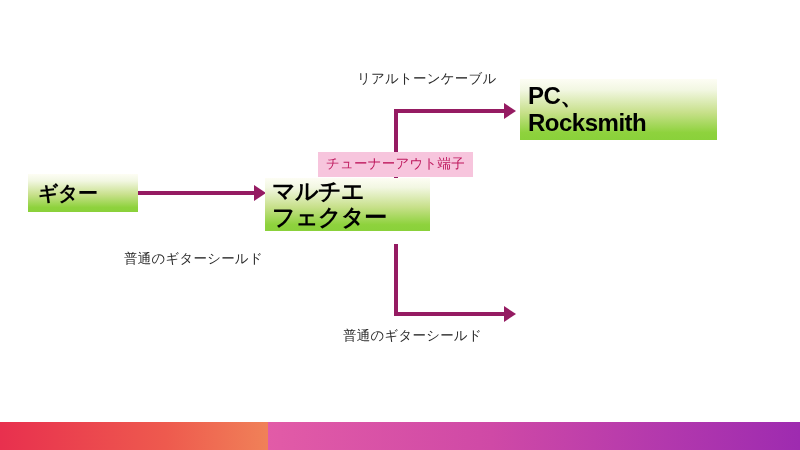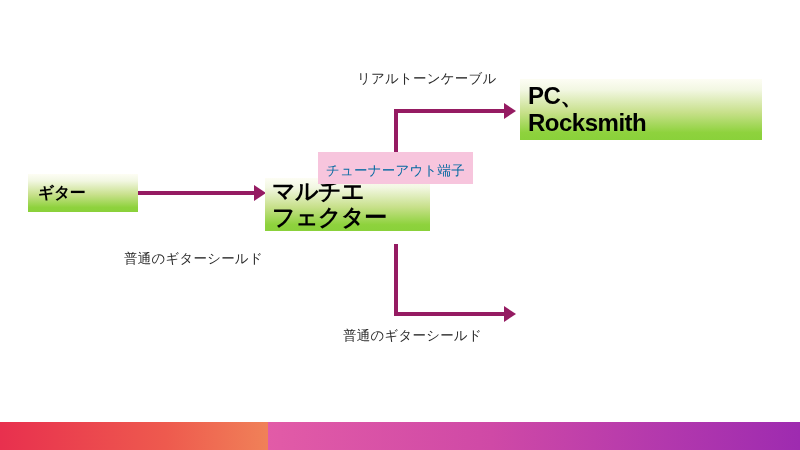--- a/index.html
+++ b/index.html
@@ -31,35 +31,35 @@
   .node-text {
     display: block;
     white-space: pre-line;
   }
 
   #node-guitar {
     left: 28px;
     top: 174px;
     width: 110px;
     height: 38px;
-    font-size: 16px;
+    font-size: 20px;
     padding-left: 10px;
   }
   #node-multi {
     left: 265px;
     top: 178px;
     width: 165px;
     height: 53px;
     font-size: 23px;
     padding-left: 7px;
   }
   #node-pc {
     left: 520px;
     top: 79px;
-    width: 242px;
+    width: 197px;
     height: 61px;
     font-size: 24px;
     padding-left: 8px;
   }
   #node-amp {
     left: 520px;
     top: 292px;
     width: 203px;
     height: 33px;
     font-size: 23px;
@@ -119,24 +119,24 @@
   }
   #label-realtone { left: 357px; top: 70px; }
   #label-shield-top { left: 124px; top: 250px; }
   #label-shield-bottom { left: 343px; top: 327px; }
 
   
   #label-tuner-out {
     position: absolute;
     left: 318px;
     top: 152px;
-    padding: 10px 8px 4px 8px;
+    padding: 3px 8px 4px 8px;
     background: #f7c5dd;
     font-size: 13.5px;
-    color: #0369a1;
+    color: #be185d;
     white-space: nowrap;
     letter-spacing: 0.2px;
   }
 
   
   #bottom-bar {
     position: absolute;
     left: 0;
     bottom: 0;
     width: 800px;

